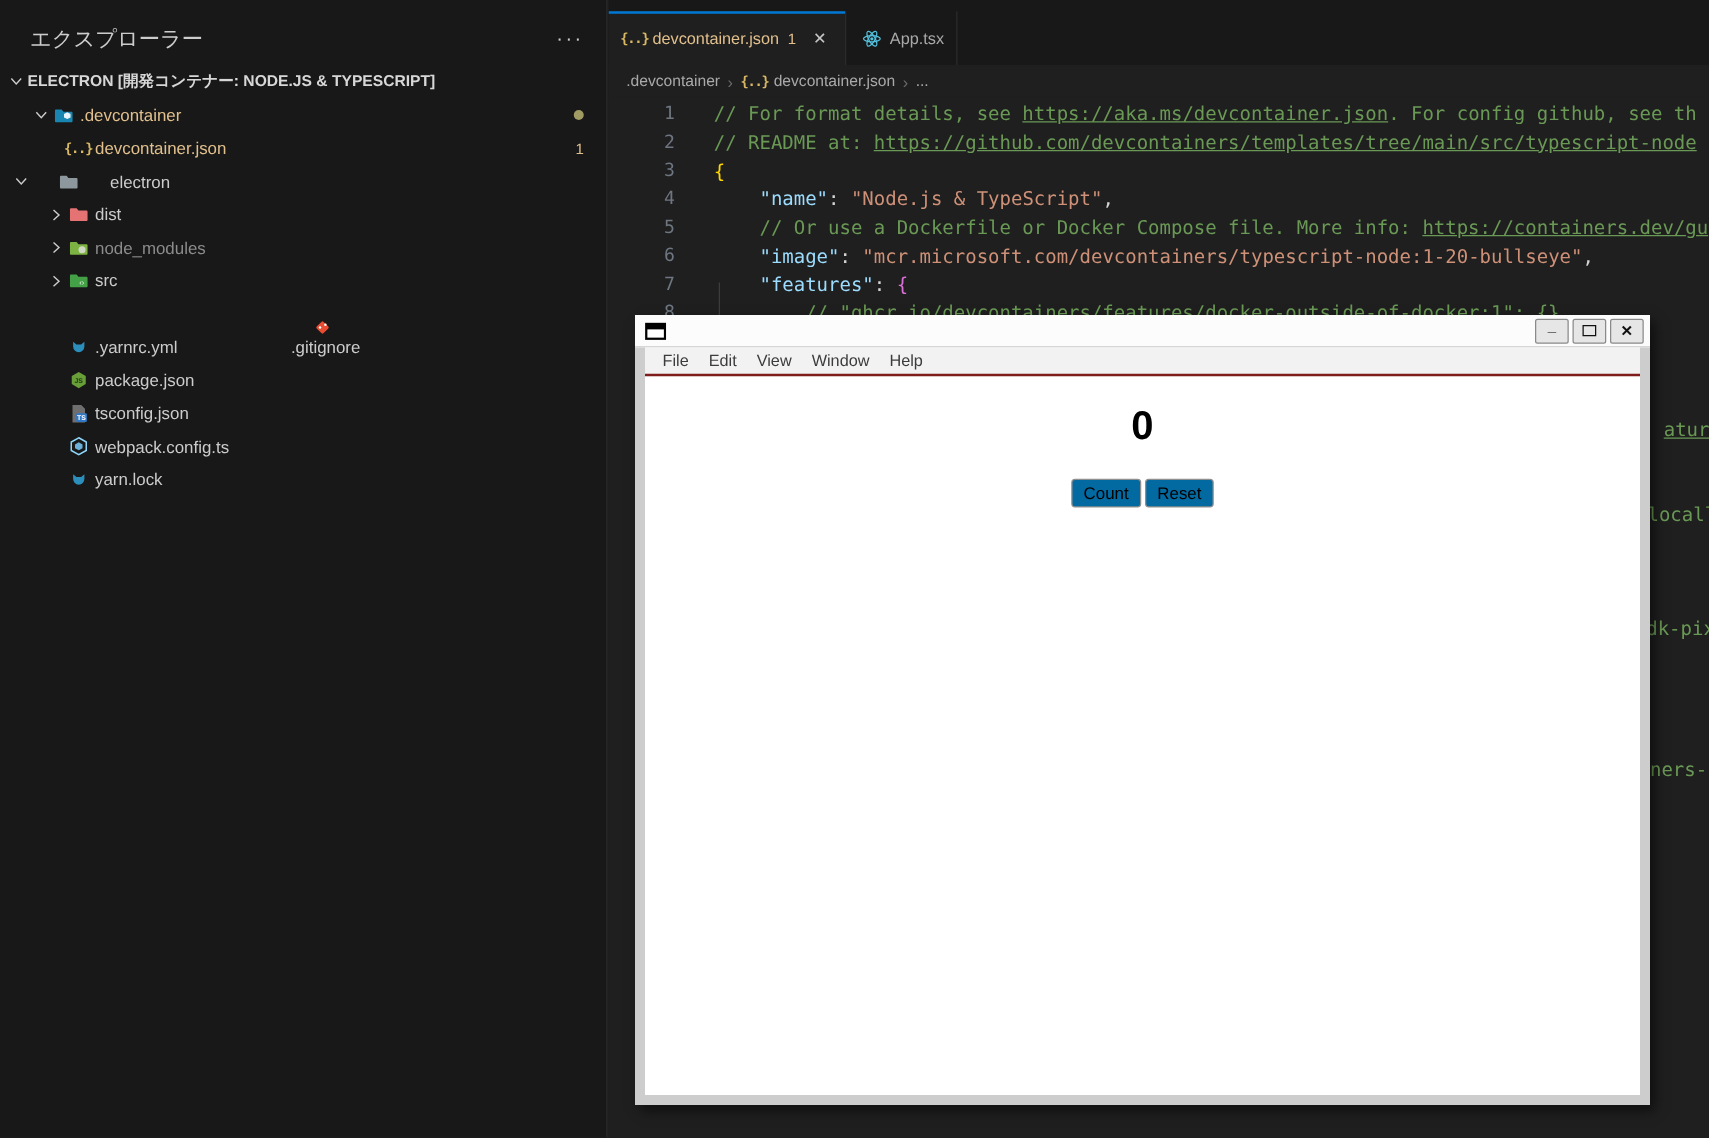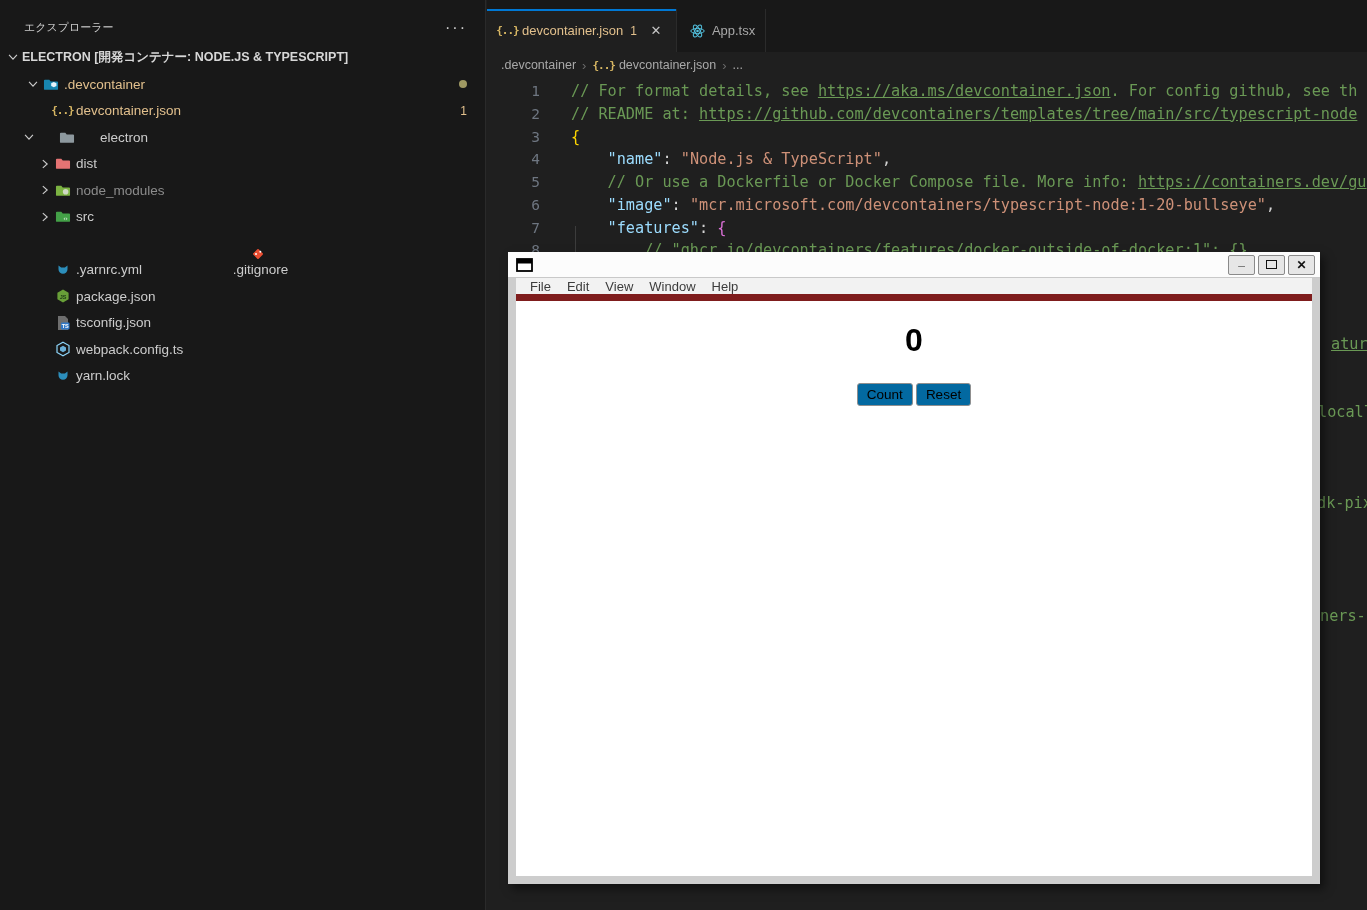--- a/index.html
+++ b/index.html
@@ -4,21 +4,21 @@
 <style>
   * { margin:0; padding:0; box-sizing:border-box; }
   html,body { width:1367px; height:910px; overflow:hidden; background:#1f1f1f;
               font-family:"Liberation Sans", sans-serif; }
 
   
   .sidebar { position:absolute; left:0; top:0; width:486px; height:910px;
              background:#181818; border-right:1px solid #2a2a2a; color:#cccccc; }
   .sb-header { display:flex; align-items:center; justify-content:space-between;
                padding:20px 18px 8px 24px; }
-  .sb-title { font-size:11px; color:#cccccc; }
+  .sb-title { font-size:17px; color:#cccccc; }
   .sb-more { color:#cccccc; font-size:16px; letter-spacing:2px; cursor:pointer; line-height:10px; }
   .sb-section { display:flex; align-items:center; height:28px; padding-left:6px;
                 font-size:12.5px; font-weight:bold; color:#d7d7d7; cursor:pointer; }
   .sb-section .chev { margin-right:2px; }
   .tree {}
   .row { display:flex; align-items:center; height:26.5px; position:relative;
          font-size:13.5px; cursor:pointer; }
   .slot { width:18px; height:16px; display:inline-flex; align-items:center;
           justify-content:center; flex:none; }
   .icon16 { width:17px; height:16px; display:inline-flex; align-items:center;
@@ -77,21 +77,21 @@
              font-weight:bold; color:#000; pointer-events:none; }
   .e-controls { margin-left:auto; display:flex; gap:3px; z-index:2; }
   .e-btn { width:27px; height:20px; background:#e6e6e6; border:1px solid #8a8a8a;
            border-radius:2px; display:flex; align-items:center; justify-content:center;
            font-size:12px; font-weight:bold; color:#111; cursor:pointer; }
   .e-btn .min-glyph { margin-top:-8px; }
   .e-btn .max-glyph { width:11px; height:9px; border:1.6px solid #111; display:block; }
   .e-body { position:absolute; left:0; right:0; top:26px; bottom:0;
             border-left:8px solid #cdcdcd; border-right:8px solid #cdcdcd;
             border-bottom:8px solid #cdcdcd; background:#fff; }
-  .e-menubar { height:23px; background:#f2f2f2; border-bottom:7px solid #7f1d1d;
+  .e-menubar { height:23px; background:#f2f2f2; border-bottom:2px solid #7f1d1d;
                display:flex; align-items:center; padding-left:6px; }
   .e-menu-item { font-size:13px; color:#3c3c3c; padding:2px 8px; cursor:pointer; border-radius:2px; }
   .e-content { text-align:center; }
   .e-counter { font-size:32px; font-weight:bold; color:#000; margin-top:21px; }
   .e-buttons { margin-top:24px; display:flex; justify-content:center; gap:3px; }
   .e-act-btn { font-family:"Liberation Sans",sans-serif; font-size:13.5px; color:#000;
                background:#0369a1; border:1px solid #8f8f8f; border-radius:3px;
                padding:2px 9px; height:23px; cursor:pointer; }
 
   .chev svg, .slot svg { display:block; }
@@ -129,21 +129,21 @@
         <span class="badge dot"></span>
       </div>
       <div class="row modified" style="padding-left: 36px;">
         <span class="slot"></span>
         <span class="icon16">
           <span class="json-glyph">{..}</span>
         </span>
         <span class="label">devcontainer.json</span>
         <span class="badge">1</span>
       </div>
-      <div class="row" style="padding-left: 20px; gap: 20px;">
+      <div class="row" style="padding-left: 8px; gap: 20px;">
         <span class="slot">
           <svg width="14" height="14" viewBox="0 0 16 16">
             <polyline points="3.5,5.5 8,10.5 12.5,5.5" fill="none" stroke="#cccccc" stroke-width="1.3"></polyline>
           </svg>
         </span>
         <span class="icon16">
           <svg width="16" height="15" viewBox="0 0 16 16">
             <path d="M1.5 2.8h4.7l1.5 1.9h6.8c.6 0 1 .4 1 1v7c0 .6-.4 1-1 1h-13c-.6 0-1-.4-1-1V3.8c0-.6.4-1 1-1z" fill="#8d989e"></path>
           </svg>
         </span>

